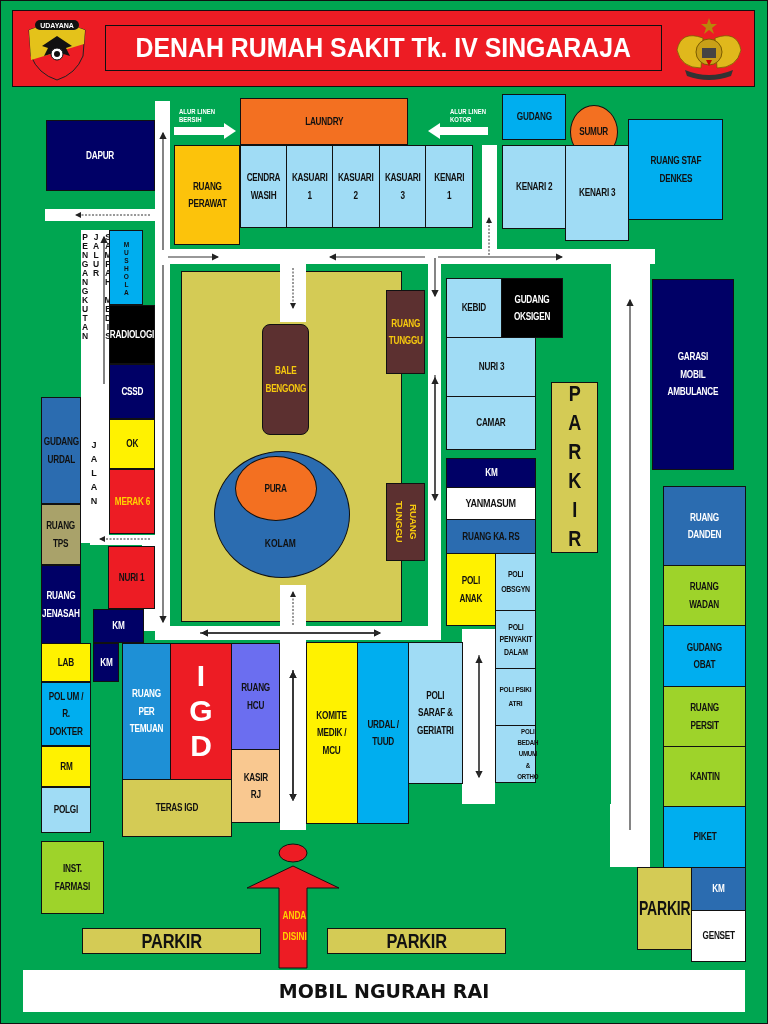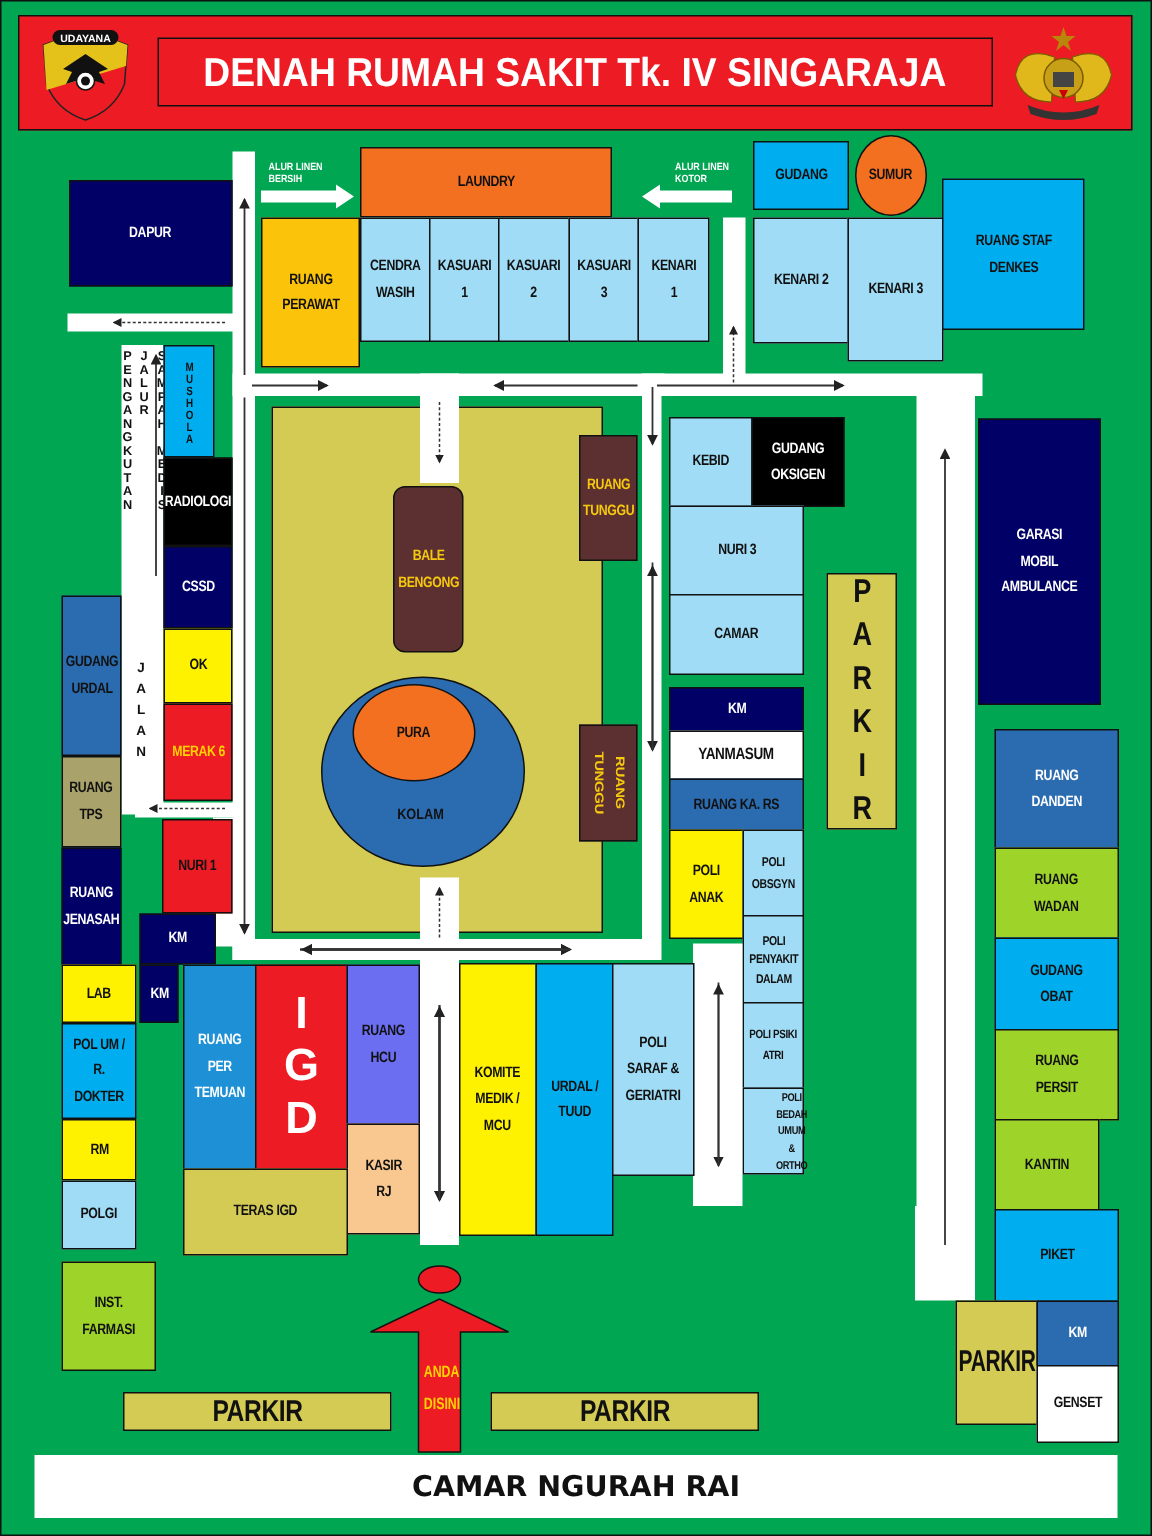--- a/index.html
+++ b/index.html
@@ -147,21 +147,21 @@
 <div class="b" style="left:425px;top:145px;width:48px;height:83px;background:#a0dcf5;">
     <span>
       <div>KENARI</div>
       <div>1</div>
     </span>
   </div>
 
 <div class="b" style="left:502px;top:94px;width:64px;height:46px;background:#00aeef;">
     <span>GUDANG</span>
   </div>
-<div class="b" style="left:570px;top:90px;width:48px;height:54px;background:#f37021;border-radius:50%;">
+<div class="b" style="left:570px;top:105px;width:48px;height:54px;background:#f37021;border-radius:50%;">
     <span>SUMUR</span>
   </div>
 <div class="b" style="left:502px;top:145px;width:64px;height:84px;background:#a0dcf5;">
     <span>KENARI 2</span>
   </div>
 <div class="b" style="left:565px;top:145px;width:64px;height:96px;background:#a0dcf5;">
     <span>KENARI 3</span>
   </div>
 <div class="b" style="left:628px;top:119px;width:95px;height:101px;background:#00aeef;">
     <span>
@@ -366,21 +366,21 @@
       <div>GUDANG</div>
       <div>OBAT</div>
     </span>
   </div>
 <div class="b" style="left:663px;top:686px;width:83px;height:61px;background:#9ed32a;">
     <span>
       <div>RUANG</div>
       <div>PERSIT</div>
     </span>
   </div>
-<div class="b" style="left:663px;top:746px;width:70px;height:61px;background:#9ed32a;">
+<div class="b" style="left:663px;top:746px;width:83px;height:61px;background:#9ed32a;">
     <span>KANTIN</span>
   </div>
 <div class="b" style="left:663px;top:806px;width:83px;height:62px;background:#00aeef;">
     <span>PIKET</span>
   </div>
 <div class="b" style="left:637px;top:867px;width:55px;height:83px;background:#d4cb55;font-size:20px;">
     <span style="transform:scaleX(0.7);">PARKIR</span>
   </div>
 <div class="b wtext" style="left:691px;top:867px;width:55px;height:44px;background:#2b6cb0;">
     <span>KM</span>
@@ -455,14 +455,14 @@
 </div>
 
 <div class="b" style="left:82px;top:928px;width:179px;height:26px;background:#d4cb55;font-size:20px;">
     <span>PARKIR</span>
   </div>
 <div class="b" style="left:327px;top:928px;width:179px;height:26px;background:#d4cb55;font-size:20px;">
     <span>PARKIR</span>
   </div>
 
 <div class="abs" style="left:23px;top:970px;width:722px;height:42px;background:#fff;display:flex;align-items:center;justify-content:center;">
-  <span style="font-family:'DejaVu Sans',sans-serif;font-weight:bold;font-size:19px;color:#111;">CAMAR NGURAH RAI</span>
+  <span style="font-family:'DejaVu Sans',sans-serif;font-weight:bold;font-size:19px;color:#111;">MOBIL NGURAH RAI</span>
 </div>
 
 </body></html>

